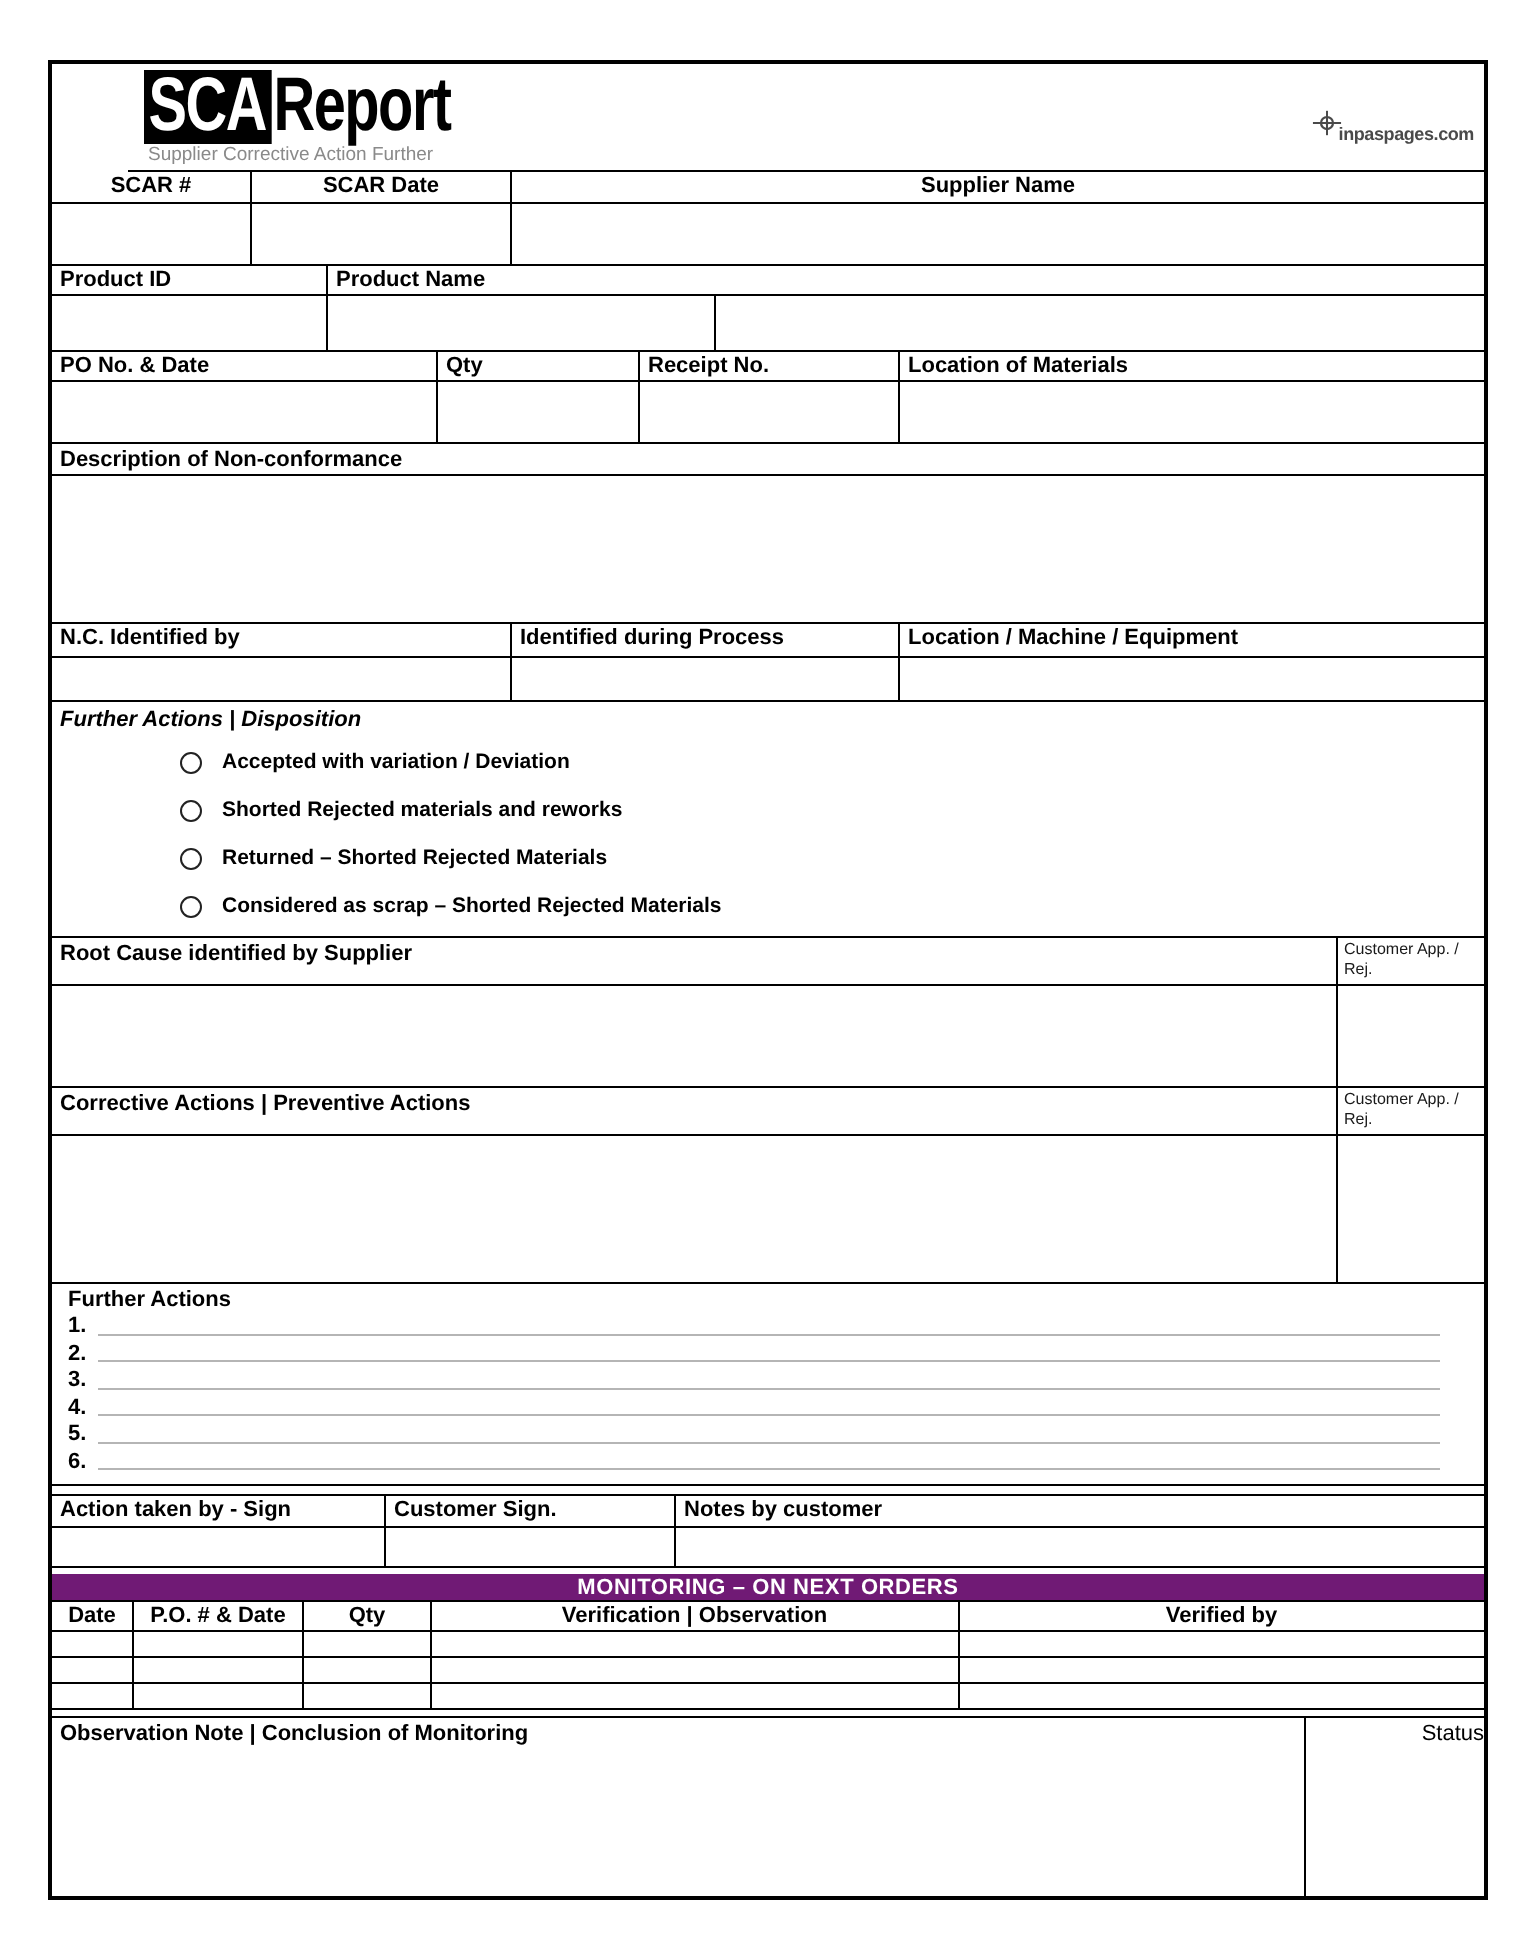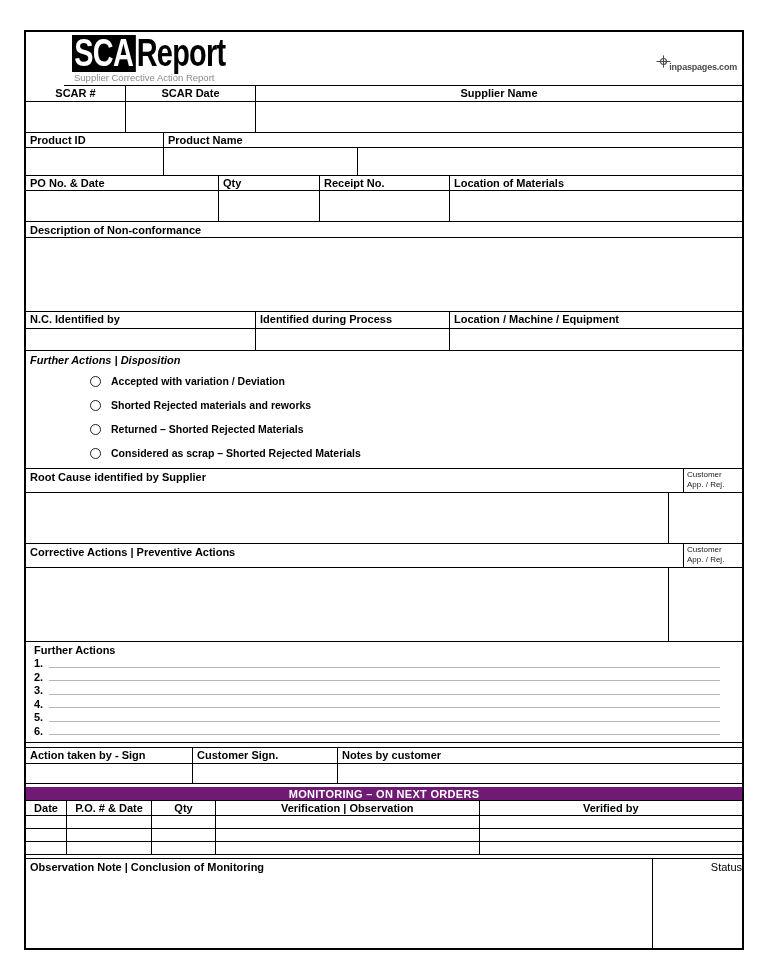--- a/index.html
+++ b/index.html
@@ -54,21 +54,21 @@
   .gap { flex: none; }
   
   .dispo { height: 118px; border-bottom: 1px solid #000; padding: 3px 4px 0; flex: none; }
   .dispo-title { font-size: 11px; font-weight: bold; font-style: italic; margin-bottom: 3px; }
   .opt { display: flex; align-items: center; height: 24px; padding-left: 60px; }
   .opt-circle { width: 11px; height: 11px; border: 1.5px solid #222; border-radius: 50%; flex: none; }
   .opt-label { margin-left: 10px; font-size: 10.5px; font-weight: bold; white-space: nowrap; }
   
   .sec-h { display: flex; border-bottom: 1px solid #000; flex: none; height: 24px; }
   .sec-h-title { flex: 1; font-size: 11px; font-weight: bold; padding: 2px 4px; }
-  .appr { width: 59px; flex: none; border-left: 1px solid #000; font-size: 8px;
+  .appr { width: 74px; flex: none; border-left: 1px solid #000; font-size: 8px;
           line-height: 1.3; padding: 1px 3px; font-weight: normal; color: #1a1a1a; }
   .sec-box { display: flex; border-bottom: 1px solid #000; flex: none; }
   .sec-fill { flex: 1; }
   .sec-right { width: 74px; flex: none; border-left: 1px solid #000; }
   
   .further { height: 101px; border-bottom: 1px solid #000; padding: 2px 4px 0 8px; flex: none; }
   .fa-title { font-size: 11px; font-weight: bold; margin-bottom: 1px; }
   .fa-line { display: flex; height: 13.5px; }
   .fa-num { font-size: 11px; font-weight: bold; width: 13px; flex: none; }
   .fa-rule { flex: 1; border-bottom: 1px solid #b5b5b5; margin: 0 18px 3px 2px; align-self: flex-end; }
@@ -90,21 +90,21 @@
 </head>
 <body>
 
 <div class="page">
   <div class="form">
 
     <div class="hdr">
       <div class="logo">
         <span class="logo-sca">SCA</span><span class="logo-rep">Report</span>
       </div>
-      <div class="subtitle">Supplier Corrective Action Report</div>
+      <div class="subtitle">Supplier Corrective Action Further</div>
       <div class="sitemark">
         <svg viewBox="0 0 16 16">
           <circle cx="8" cy="8" r="3.2" fill="none" stroke="#4a4a4a" stroke-width="1.2"></circle>
           <circle cx="8" cy="8" r="0.9" fill="#4a4a4a"></circle>
           <line x1="0.5" y1="8" x2="15.5" y2="8" stroke="#4a4a4a" stroke-width="1.1"></line>
           <line x1="8" y1="1.5" x2="8" y2="14.5" stroke="#4a4a4a" stroke-width="1.1"></line>
         </svg>
         <span>inpaspages.com</span>
       </div>
     </div>

